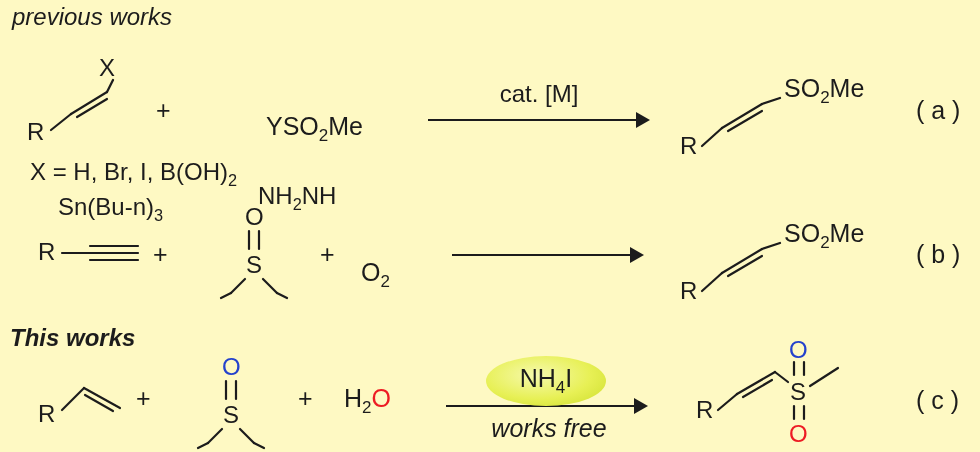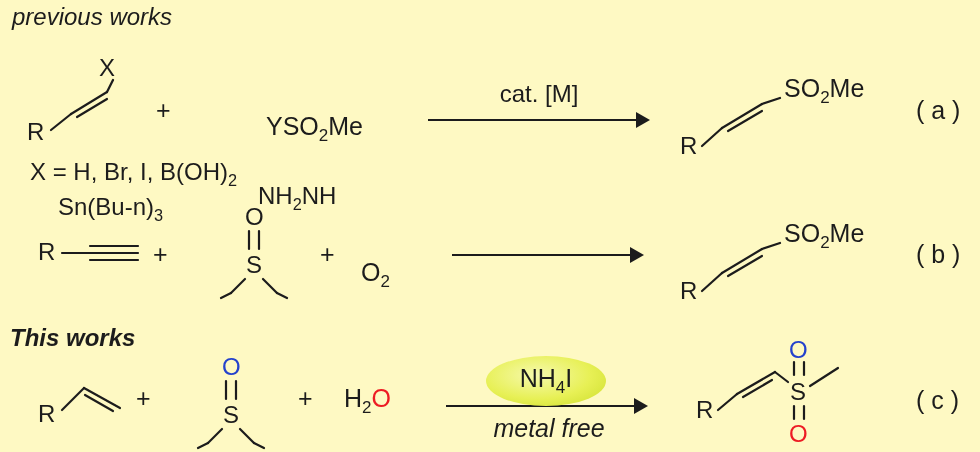--- a/index.html
+++ b/index.html
@@ -153,21 +153,21 @@
     <svg width="205" height="32">
       <line x1="0" y1="16" x2="188" y2="16"></line>
       <polygon points="188,8 188,24 202,16"></polygon>
     </svg>
   </div>
 
   <div class="abs ellipse" style="left:486px;top:356px;width:120px;height:50px;">
     <span class="txt"><span>NH</span><sub>4</sub><span>I</span></span>
   </div>
 
-  <div class="abs txt italic center" style="left:456px;top:414px;width:186px;">metal free</div>
+  <div class="abs txt italic center" style="left:456px;top:414px;width:186px;">works free</div>
 
   <div class="abs struct" style="left:678px;top:330px;width:250px;height:122px;">
     <svg width="250" height="122">
       <line x1="40" y1="80" x2="59" y2="64"></line>
       <line x1="59" y1="64" x2="97" y2="42"></line>
       <line x1="65" y1="67" x2="94" y2="50"></line>
       <line x1="97" y1="42" x2="110" y2="52"></line>
       <line x1="116" y1="32" x2="116" y2="45"></line>
       <line x1="126" y1="32" x2="126" y2="45"></line>
       <line x1="116" y1="76" x2="116" y2="89"></line>

